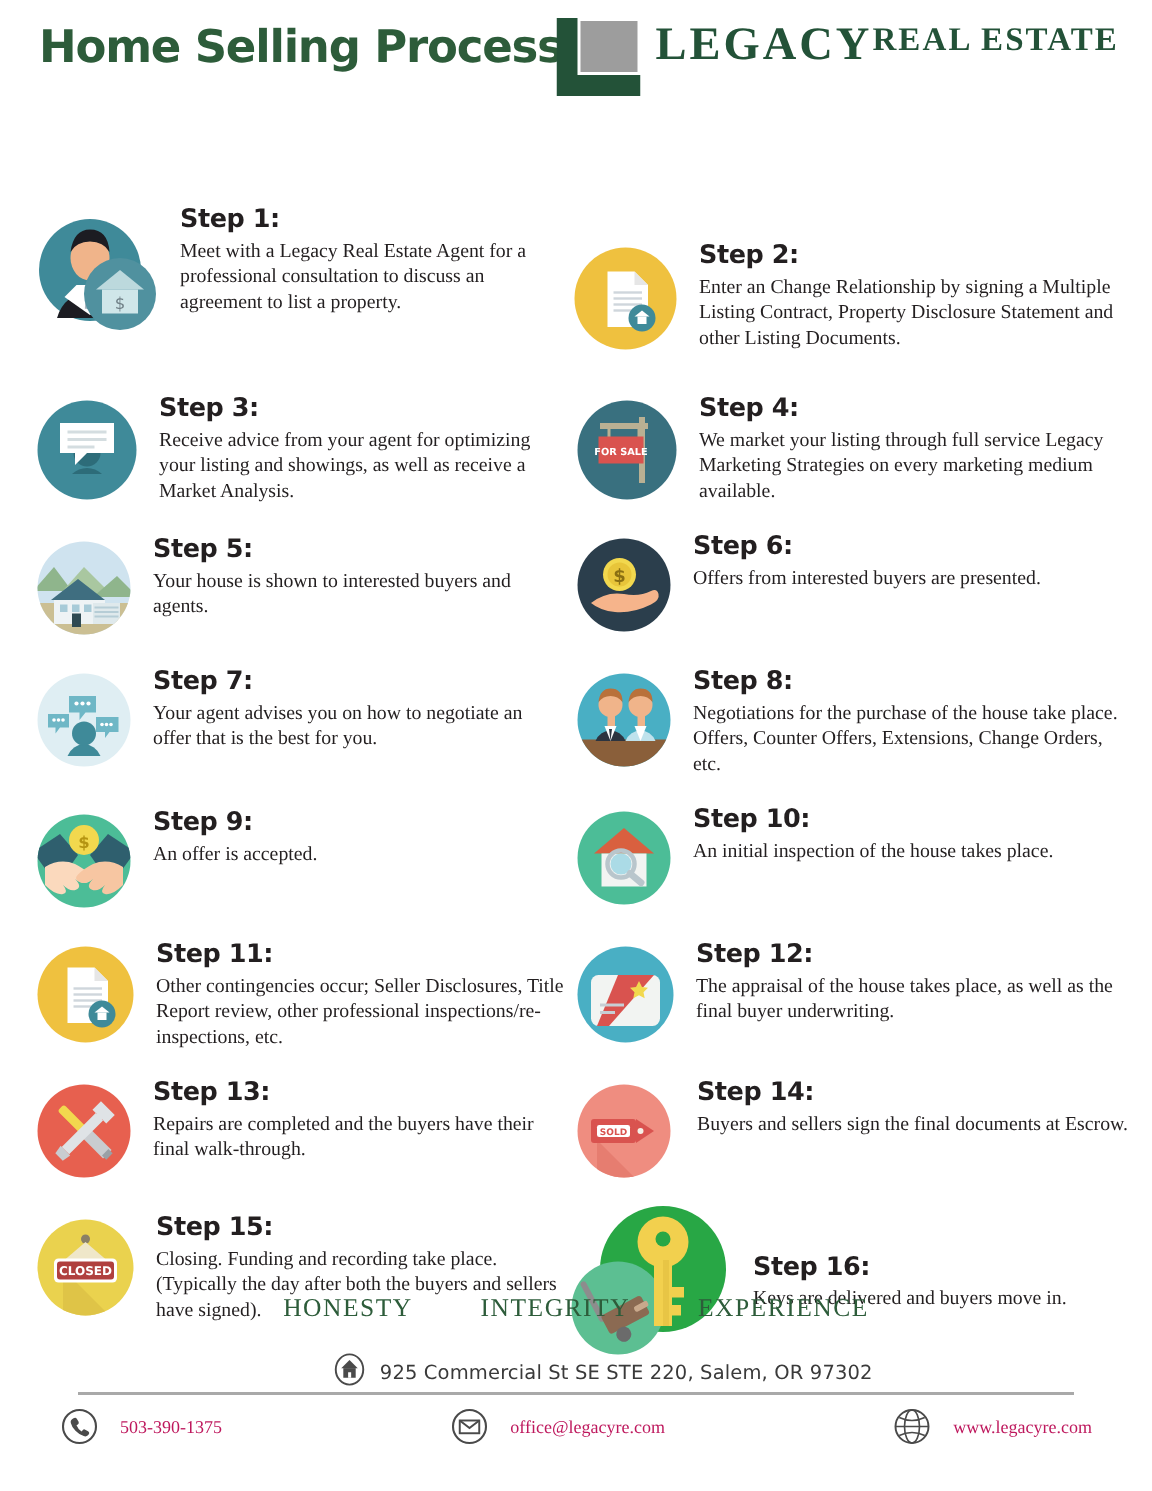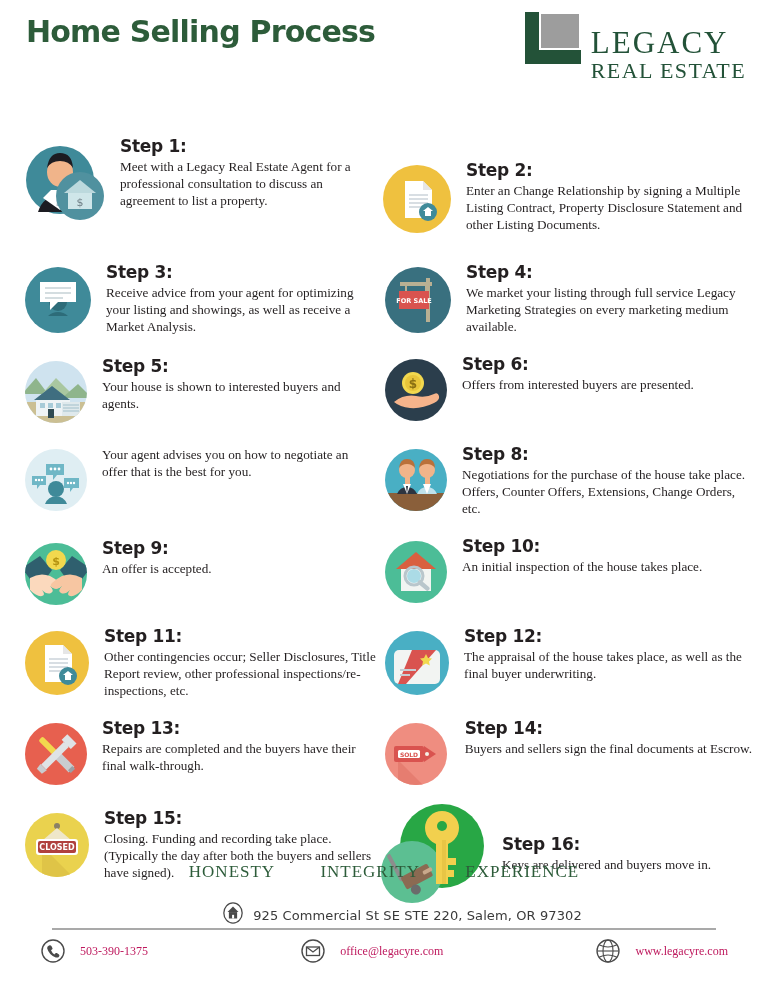--- a/index.html
+++ b/index.html
@@ -21,21 +21,21 @@
     font-weight:bold;
     font-size:30px;
     letter-spacing:-0.8px;
     color:#2d5c3a;
   }
   .logo{
     position:absolute;right:22px;top:12px;
     display:flex;align-items:flex-start;gap:10px;
   }
   .logo-mark{width:56px;height:52px;position:relative;flex:none;}
-  .logo-text{display:flex;flex-direction:column;line-height:1.0;margin-top:15px;}
+  .logo-text{display:flex;flex-direction:row;line-height:1.0;margin-top:1px;font-weight:bold;}
   .logo-l1{
     font-family:"Liberation Serif", serif;
     font-size:31px;color:#235238;letter-spacing:2px;
   }
   .logo-l2{
     font-family:"Liberation Serif", serif;
     font-size:22px;color:#235238;letter-spacing:1.4px;margin-top:2px;
   }
 
   
@@ -278,20 +278,21 @@
             <circle cx="14" cy="34" r="1.2"></circle>
               <circle cx="17" cy="34" r="1.2"></circle>
               <circle cx="20" cy="34" r="1.2"></circle>
             <circle cx="46" cy="37" r="1.2"></circle>
               <circle cx="49" cy="37" r="1.2"></circle>
               <circle cx="52" cy="37" r="1.2"></circle>
           </g>
         </svg>
       </div>
       <div class="txt">
+        <div class="step-title">Step 7:</div>
         <div class="step-body">Your agent advises you on how to negotiate an offer that is the best for you.</div>
       </div>
     </div>
 
     <div class="step" style="left:382px;top:376px;width:375px;">
       <div class="icon-wrap">
         <svg width="68" height="68" viewBox="0 0 68 68">
           <defs>
               <clipPath id="c8">
                 <circle cx="34" cy="34" r="31"></circle>

